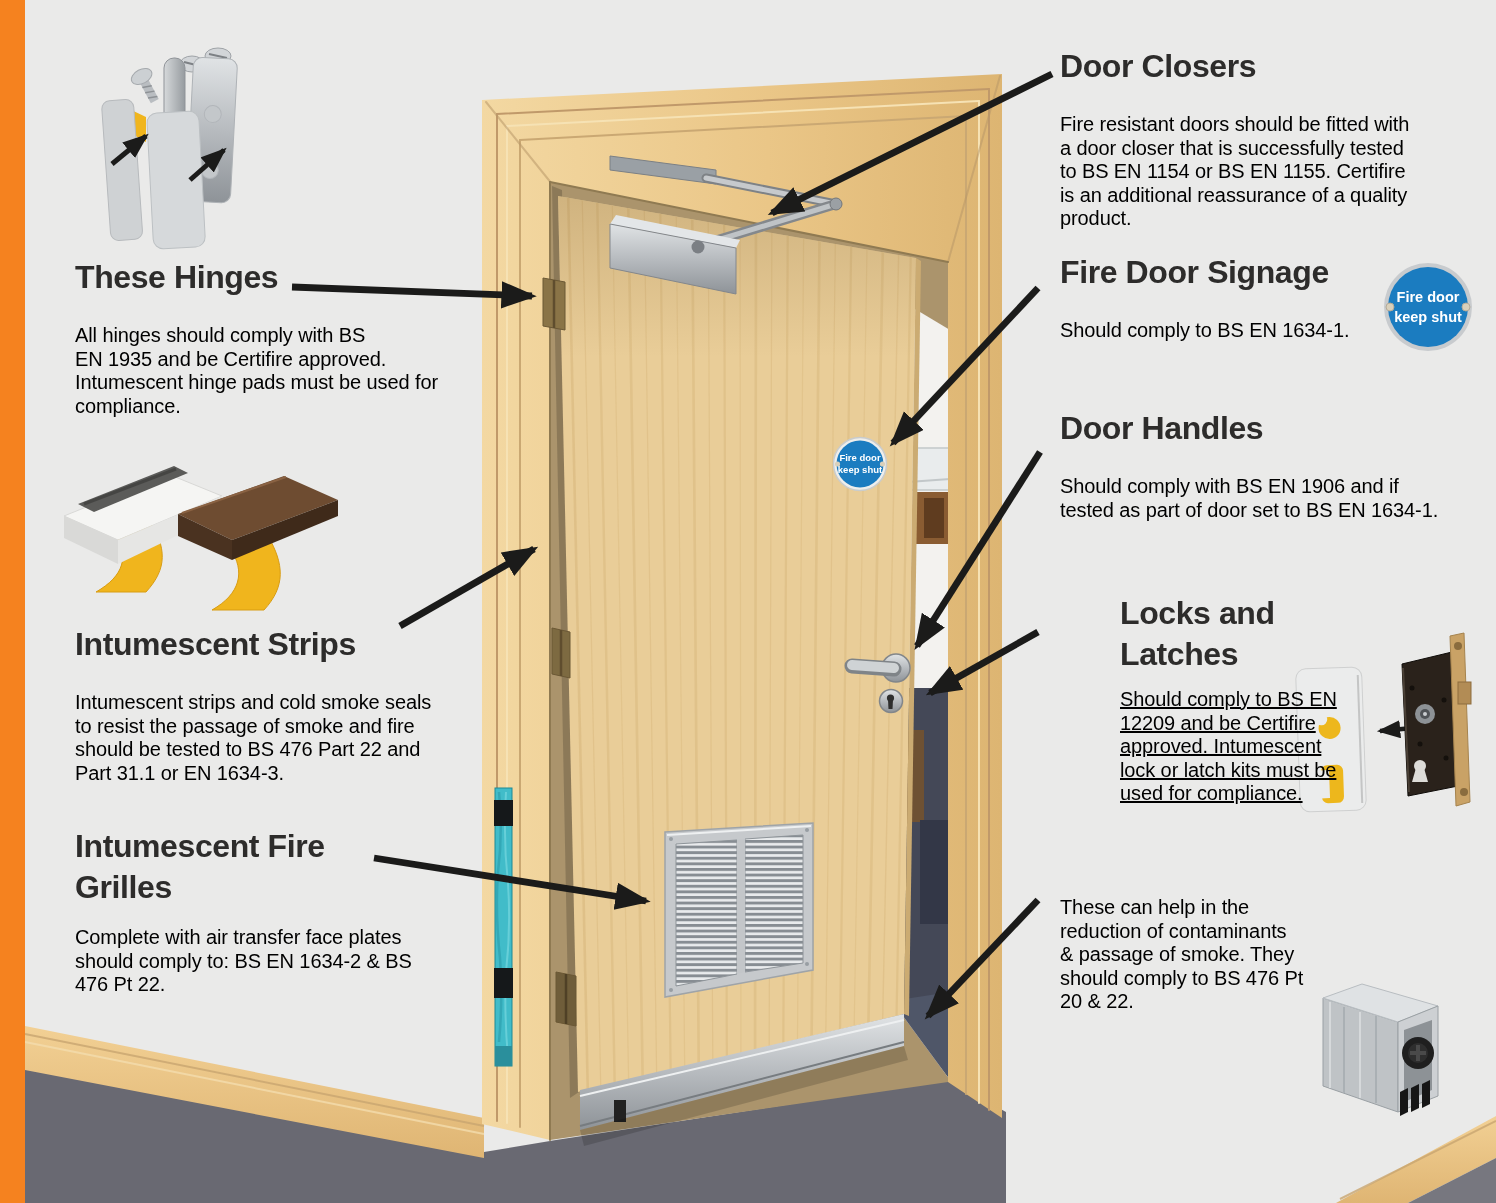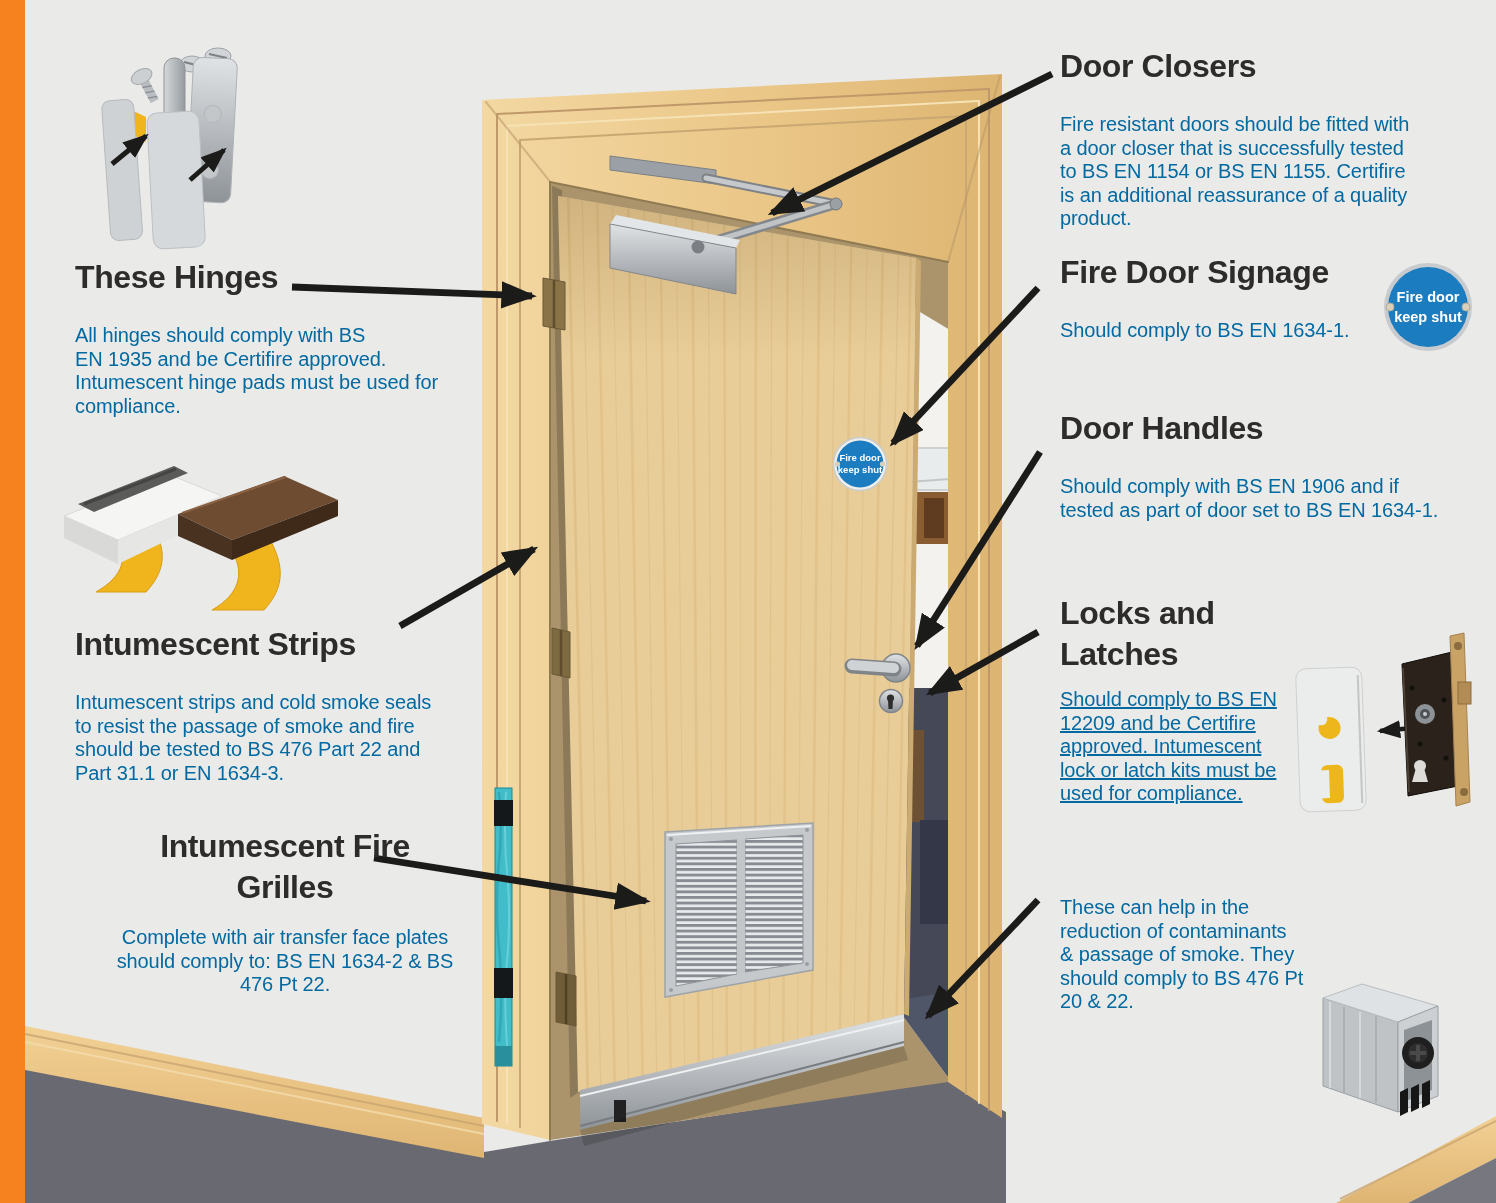--- a/index.html
+++ b/index.html
@@ -10,31 +10,31 @@
   }
   .accent-bar{position:absolute;left:0;top:0;width:25px;height:1203px;background:#f5821f;}
   .scene{position:absolute;left:0;top:0;}
   .callout{position:absolute;}
   .callout h2{
     margin:0;font-size:32px;line-height:41px;font-weight:bold;color:#2d2c2b;
     letter-spacing:-0.4px;white-space:pre-line;
     font-family:"Liberation Sans", sans-serif;
   }
   .callout p{
-    margin:26px 0 0 0;font-size:20px;line-height:23.6px;color:#0369a1;
+    margin:26px 0 0 0;font-size:20px;line-height:23.6px;color:#000000;
     letter-spacing:-0.1px;white-space:pre-line;
   }
   .co-hinges{left:75px;top:257px;width:420px;}
   .co-strips{left:75px;top:601px;width:420px;margin-top:23px;}
-  .co-grilles{left:75px;top:826px;width:420px;text-align:center;}
+  .co-grilles{left:75px;top:826px;width:420px;}
   .co-grilles p{margin-top:18px;}
   .co-closers{left:1060px;top:46px;width:410px;}
   .co-signage{left:1060px;top:252px;width:340px;}
   .co-handles{left:1060px;top:408px;width:420px;}
-  .co-locks{left:1060px;top:593px;width:260px;}
+  .co-locks{left:1120px;top:593px;width:260px;}
   .co-locks p{margin-top:13px;text-decoration:underline;}
   .co-seals{left:1060px;top:872px;width:300px;}
   .co-seals p{margin-top:24px;}
 </style>
 </head>
 <body>
 
 <svg class="scene" width="1496" height="1203" viewBox="0 0 1496 1203">
   <defs>
     <linearGradient id="gWood" x1="0" y1="0" x2="1" y2="0">

